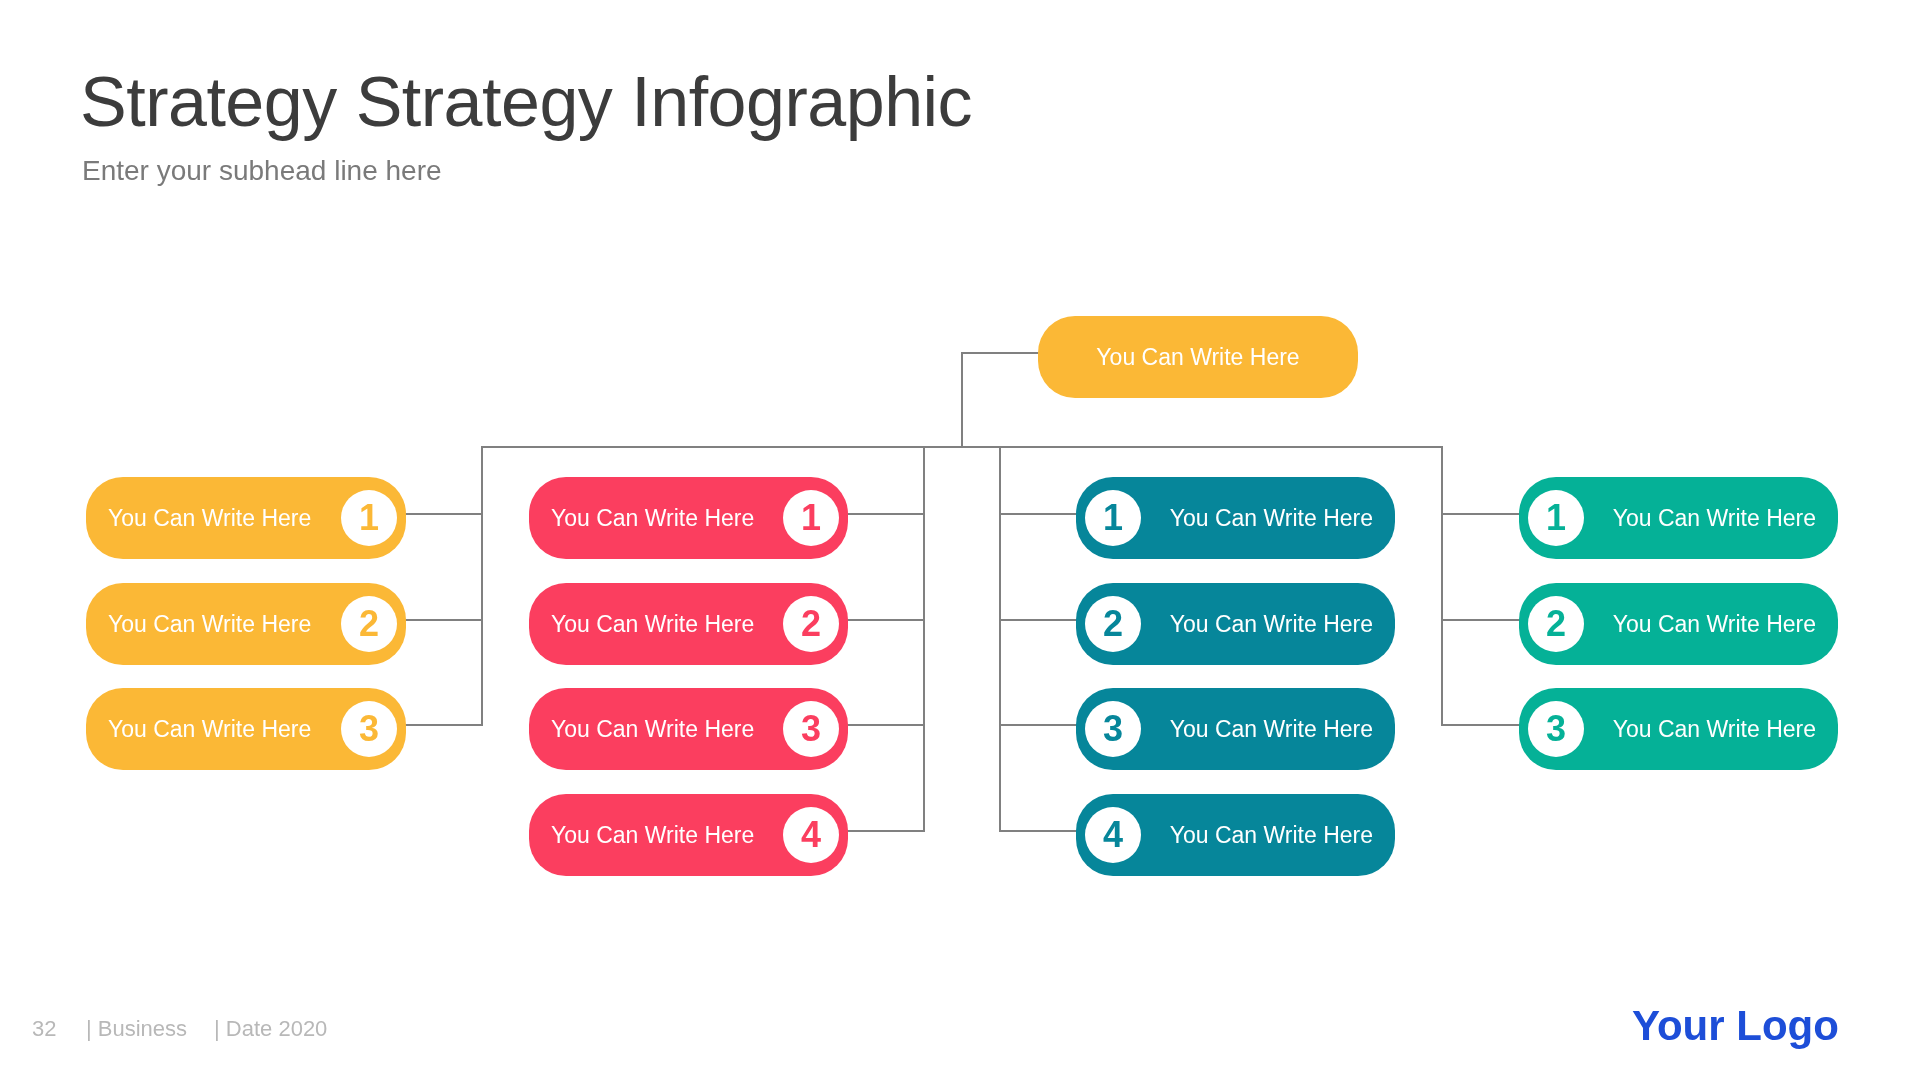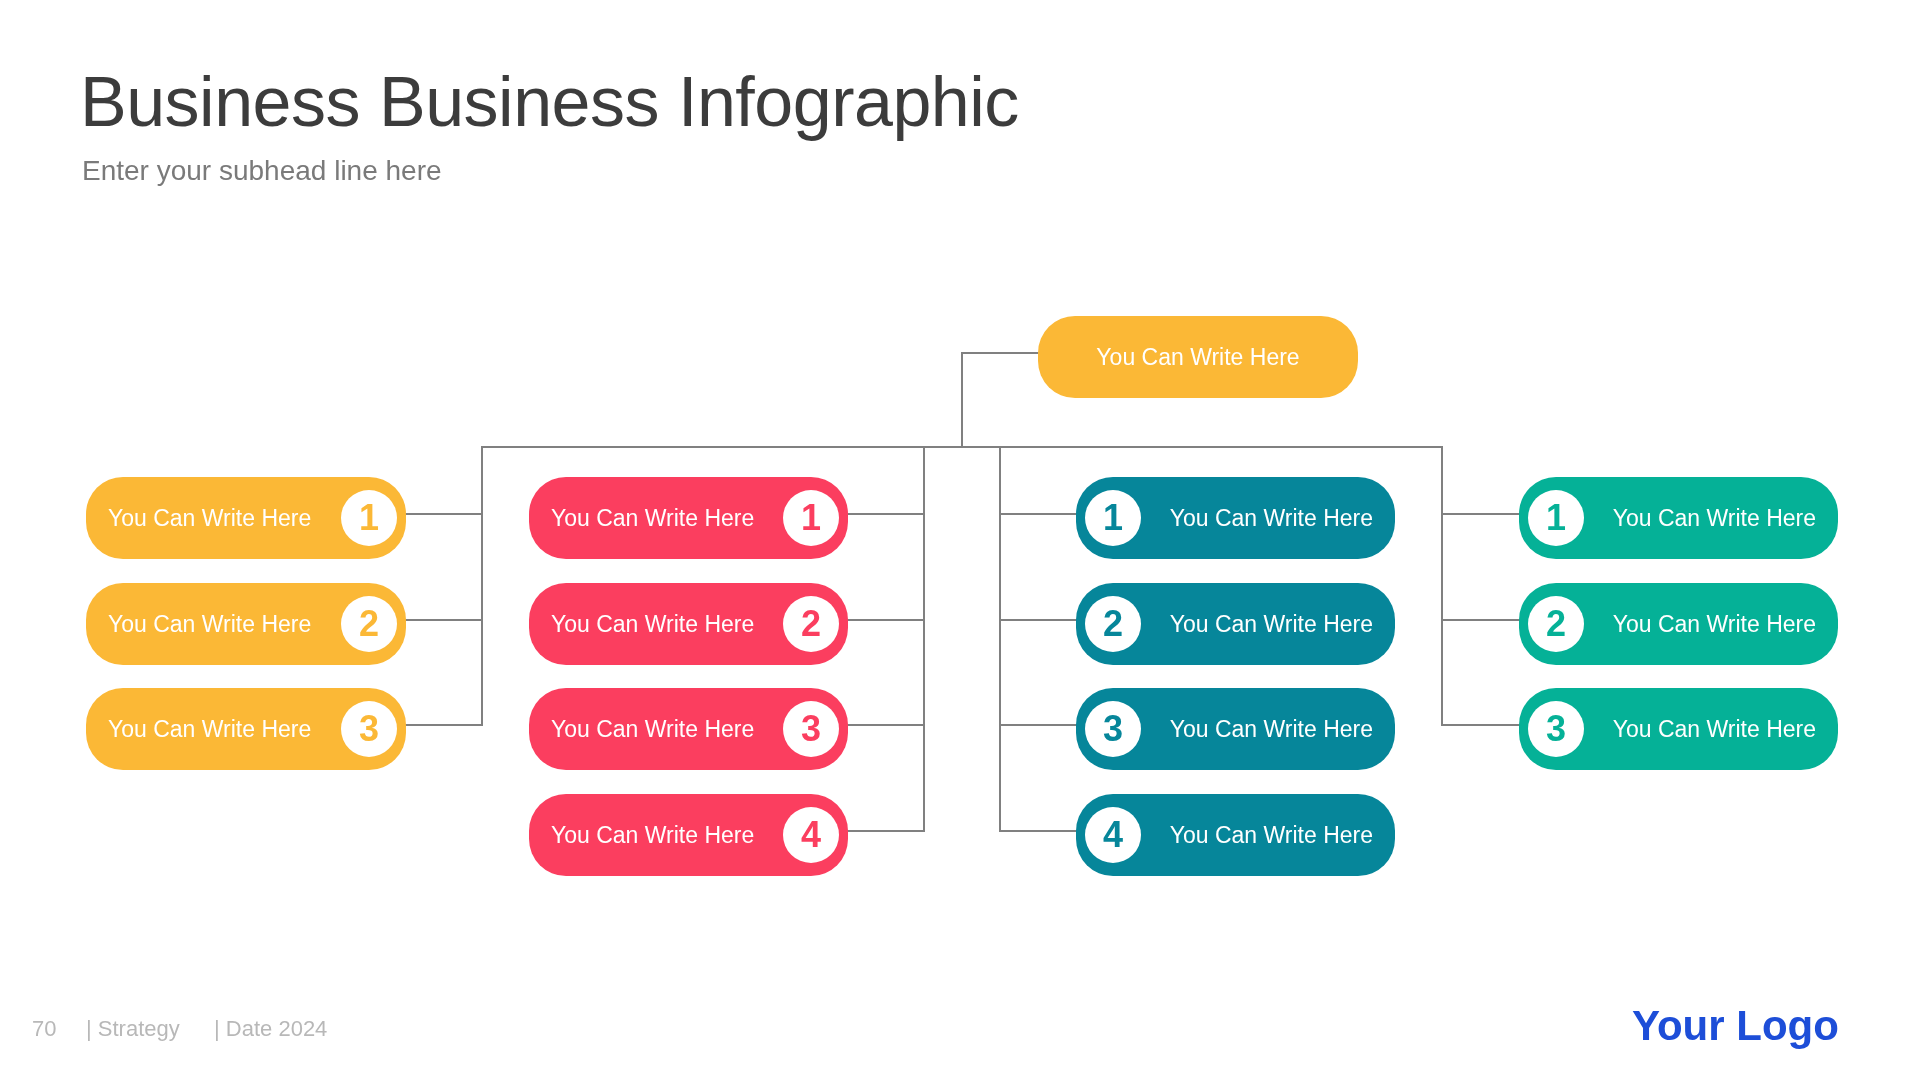--- a/index.html
+++ b/index.html
@@ -17,21 +17,21 @@
   .red{background:#fb3e5f;} .red .num{color:#fb3e5f;}
   .teal{background:#06869a;} .teal .num{color:#06869a;}
   .green{background:#05b197;} .green .num{color:#05b197;}
   .top-pill{justify-content:center;}
   .footer{position:absolute;top:1016px;font-size:22px;color:#b8b8b8;white-space:nowrap;}
   .logo{position:absolute;left:1632px;top:1002px;font-size:42px;font-weight:bold;color:#1d4ed8;white-space:nowrap;}
 </style>
 </head>
 <body>
 
-<div class="title">Business Business Infographic</div>
+<div class="title">Strategy Strategy Infographic</div>
 <div class="subhead">Enter your subhead line here</div>
 
 <div>
   <div class="line" style="left:961px;top:352px;width:78px;height:2px;"></div>
   <div class="line" style="left:961px;top:352px;width:2px;height:96px;"></div>
   <div class="line" style="left:481px;top:446px;width:962px;height:2px;"></div>
 
   <div class="line" style="left:481px;top:446px;width:2px;height:280px;"></div>
   <div class="line" style="left:405px;top:513px;width:77px;height:2px;"></div>
   <div class="line" style="left:405px;top:619px;width:77px;height:2px;"></div>
@@ -112,16 +112,16 @@
 </div>
 <div class="pill green left-num" style="left:1519px;top:583px;width:319px;">
   <span class="num">2</span>
   <span class="txt">You Can Write Here</span>
 </div>
 <div class="pill green left-num" style="left:1519px;top:688px;width:319px;">
   <span class="num">3</span>
   <span class="txt">You Can Write Here</span>
 </div>
 
-<div class="footer" style="left:32px;">70</div>
-<div class="footer" style="left:86px;">| Strategy</div>
-<div class="footer" style="left:214px;">| Date 2024</div>
+<div class="footer" style="left:32px;">32</div>
+<div class="footer" style="left:86px;">| Business</div>
+<div class="footer" style="left:214px;">| Date 2020</div>
 <div class="logo">Your Logo</div>
 
 </body></html>

